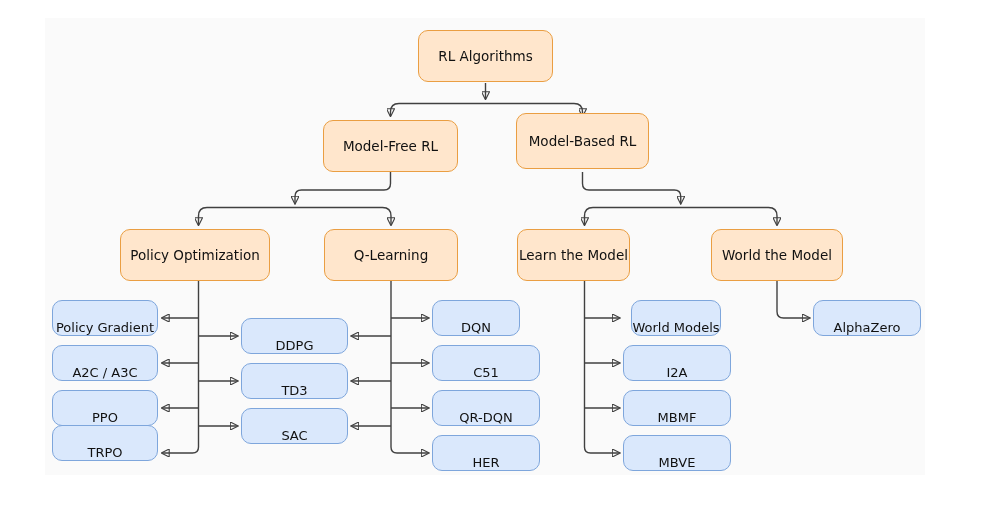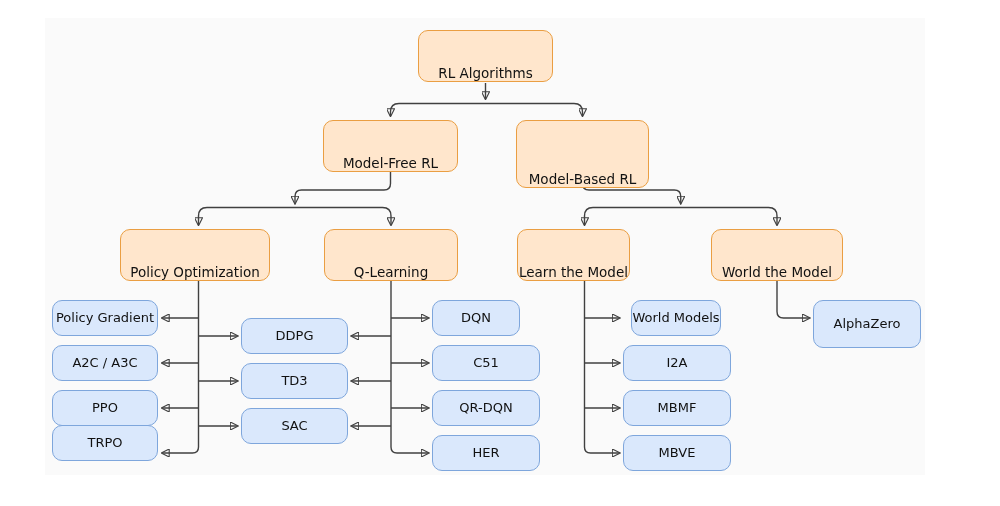--- a/index.html
+++ b/index.html
@@ -16,26 +16,26 @@
   svg.edges { position:absolute; left:0; top:0; width:1000px; height:506px; }
   svg.edges path { stroke:var(--edge-color,#404040); stroke-width:1.4; fill:none; }
   .node {
     position:absolute; box-sizing:border-box;
     display:flex; align-items:center; justify-content:center;
     text-align:center; white-space:nowrap; line-height:1.1;
   }
   .cat {
     background:var(--category-fill,#ffe6cc);
     border:1.7px solid var(--category-stroke,#ea9e42);
-    border-radius:10px; font-size:13.5px;align-items:flex-end;
+    border-radius:10px; font-size:13.5px;
   }
   .leaf {
     background:var(--leaf-fill,#dae8fc);
     border:1.4px solid var(--leaf-stroke,#7ea6dc);
-    border-radius:10px; font-size:13px;
+    border-radius:10px; font-size:13px;align-items:flex-end;
   }
 </style>
 </head>
 <body>
 
 <div class="canvas"></div>
 
 <svg class="edges" xmlns="http://www.w3.org/2000/svg">
   <defs>
     <marker id="arrow" viewBox="0 0 10 10" refX="9" refY="5" markerWidth="9" markerHeight="8" markerUnits="userSpaceOnUse" orient="auto-start-reverse">
@@ -71,21 +71,21 @@
   <path d="M 584.5 408 H 619.5" marker-end="url(#arrow)"></path>
   <path d="M 777 281 V 311.5 Q 777 318 783.5 318 H 809.5" marker-end="url(#arrow)"></path>
 </svg>
 
 <div class="node cat" style="left:418px;top:30px;width:135px;height:52px">
   <span>RL Algorithms</span>
 </div>
 <div class="node cat" style="left:323px;top:120px;width:135px;height:52px">
   <span>Model-Free RL</span>
 </div>
-<div class="node cat" style="left:516px;top:120px;width:133px;height:68px">
+<div class="node cat" style="left:516px;top:113px;width:133px;height:56px">
   <span>Model-Based RL</span>
 </div>
 <div class="node cat" style="left:120px;top:229px;width:150px;height:52px">
   <span>Policy Optimization</span>
 </div>
 <div class="node cat" style="left:324px;top:229px;width:134px;height:52px">
   <span>Q-Learning</span>
 </div>
 <div class="node cat" style="left:517px;top:229px;width:113px;height:52px">
   <span>Learn the Model</span>
@@ -136,15 +136,15 @@
 <div class="node leaf" style="left:623px;top:345px;width:108px;height:36px">
   <span>I2A</span>
 </div>
 <div class="node leaf" style="left:623px;top:390px;width:108px;height:36px">
   <span>MBMF</span>
 </div>
 <div class="node leaf" style="left:623px;top:435px;width:108px;height:36px">
   <span>MBVE</span>
 </div>
 
-<div class="node leaf" style="left:813px;top:300px;width:108px;height:48px">
+<div class="node leaf" style="left:813px;top:300px;width:108px;height:36px">
   <span>AlphaZero</span>
 </div>
 
 </body></html>

